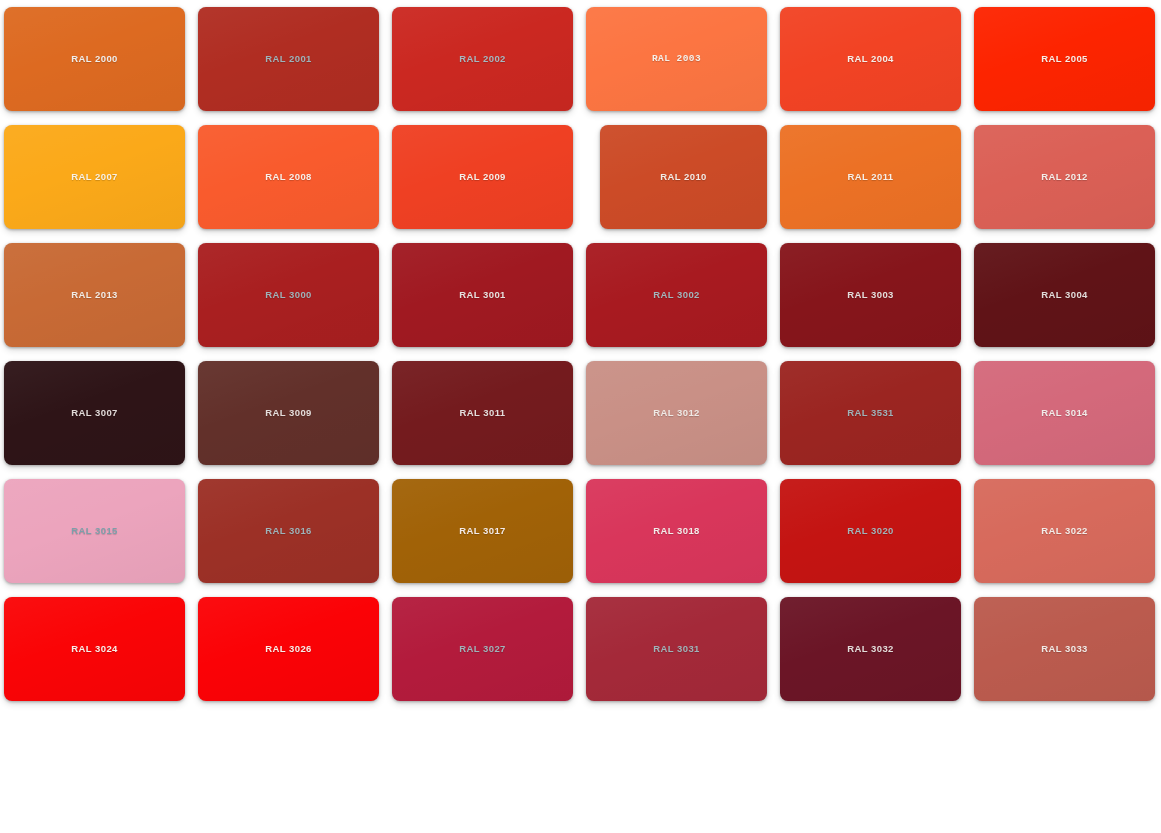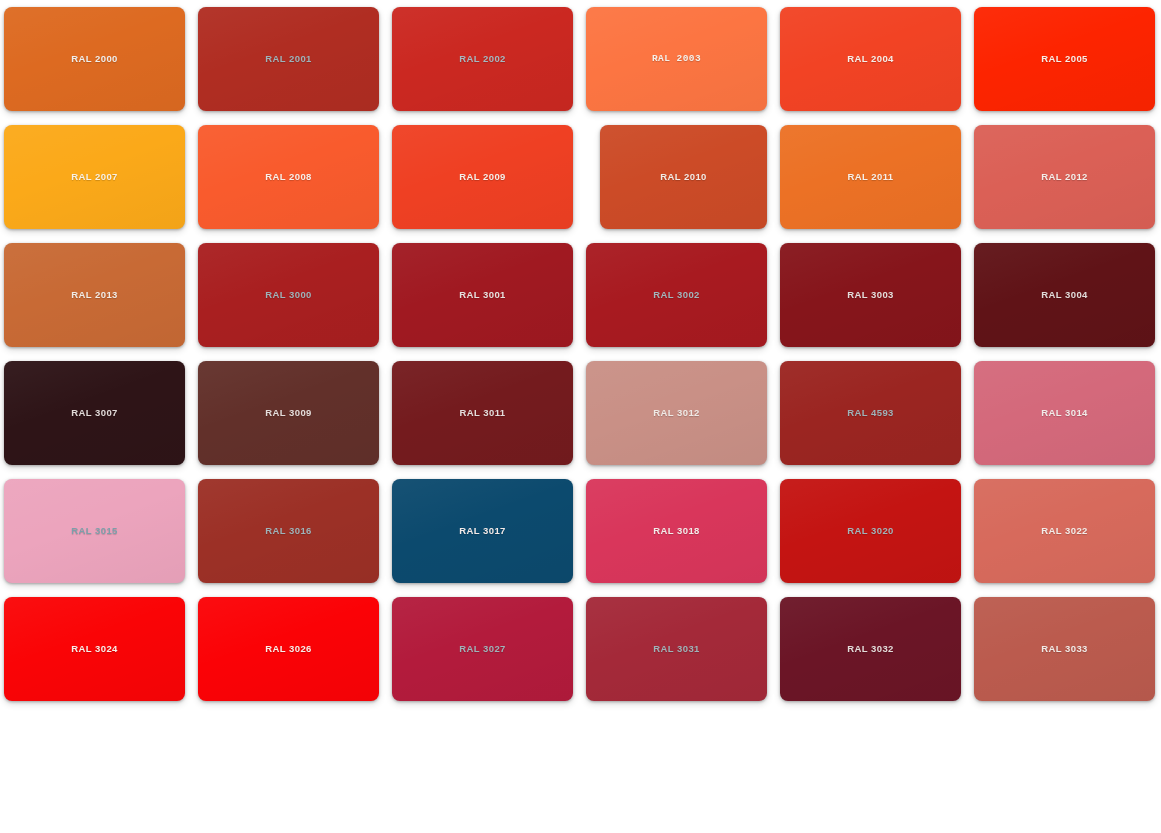--- a/index.html
+++ b/index.html
@@ -118,32 +118,32 @@
     <div class="swatch-card" style="background: rgb(98, 48, 42);">
       <span class="swatch-label" style="color: rgb(229, 221, 218);">RAL 3009</span>
     </div>
     <div class="swatch-card" style="background: rgb(116, 27, 30);">
       <span class="swatch-label" style="color: rgb(229, 221, 219);">RAL 3011</span>
     </div>
     <div class="swatch-card" style="background: rgb(201, 144, 134);">
       <span class="swatch-label" style="color: rgb(240, 233, 229);">RAL 3012</span>
     </div>
     <div class="swatch-card" style="background: rgb(155, 37, 33);">
-      <span class="swatch-label" style="color: rgb(159, 178, 184);">RAL 4593</span>
+      <span class="swatch-label" style="color: rgb(159, 178, 184);">RAL 3531</span>
     </div>
     <div class="swatch-card" style="background: rgb(212, 105, 123);">
       <span class="swatch-label" style="color: rgb(242, 234, 232);">RAL 3014</span>
     </div>
     <div class="swatch-card" style="background: rgb(236, 164, 189);">
       <span class="swatch-label" style="color: rgb(125, 159, 170);">RAL 3015</span>
     </div>
     <div class="swatch-card" style="background: rgb(156, 48, 38);">
       <span class="swatch-label" style="color: rgb(159, 178, 184);">RAL 3016</span>
     </div>
-    <div class="swatch-card" style="background: #0c4a6e;">
+    <div class="swatch-card" style="background: #a16207;">
       <span class="swatch-label" style="color: rgb(244, 235, 233);">RAL 3017</span>
     </div>
     <div class="swatch-card" style="background: rgb(217, 54, 91);">
       <span class="swatch-label" style="color: rgb(243, 235, 233);">RAL 3018</span>
     </div>
     <div class="swatch-card" style="background: rgb(196, 20, 18);">
       <span class="swatch-label" style="color: rgb(162, 180, 186);">RAL 3020</span>
     </div>
     <div class="swatch-card" style="background: rgb(215, 106, 92);">
       <span class="swatch-label" style="color: rgb(243, 236, 232);">RAL 3022</span>

